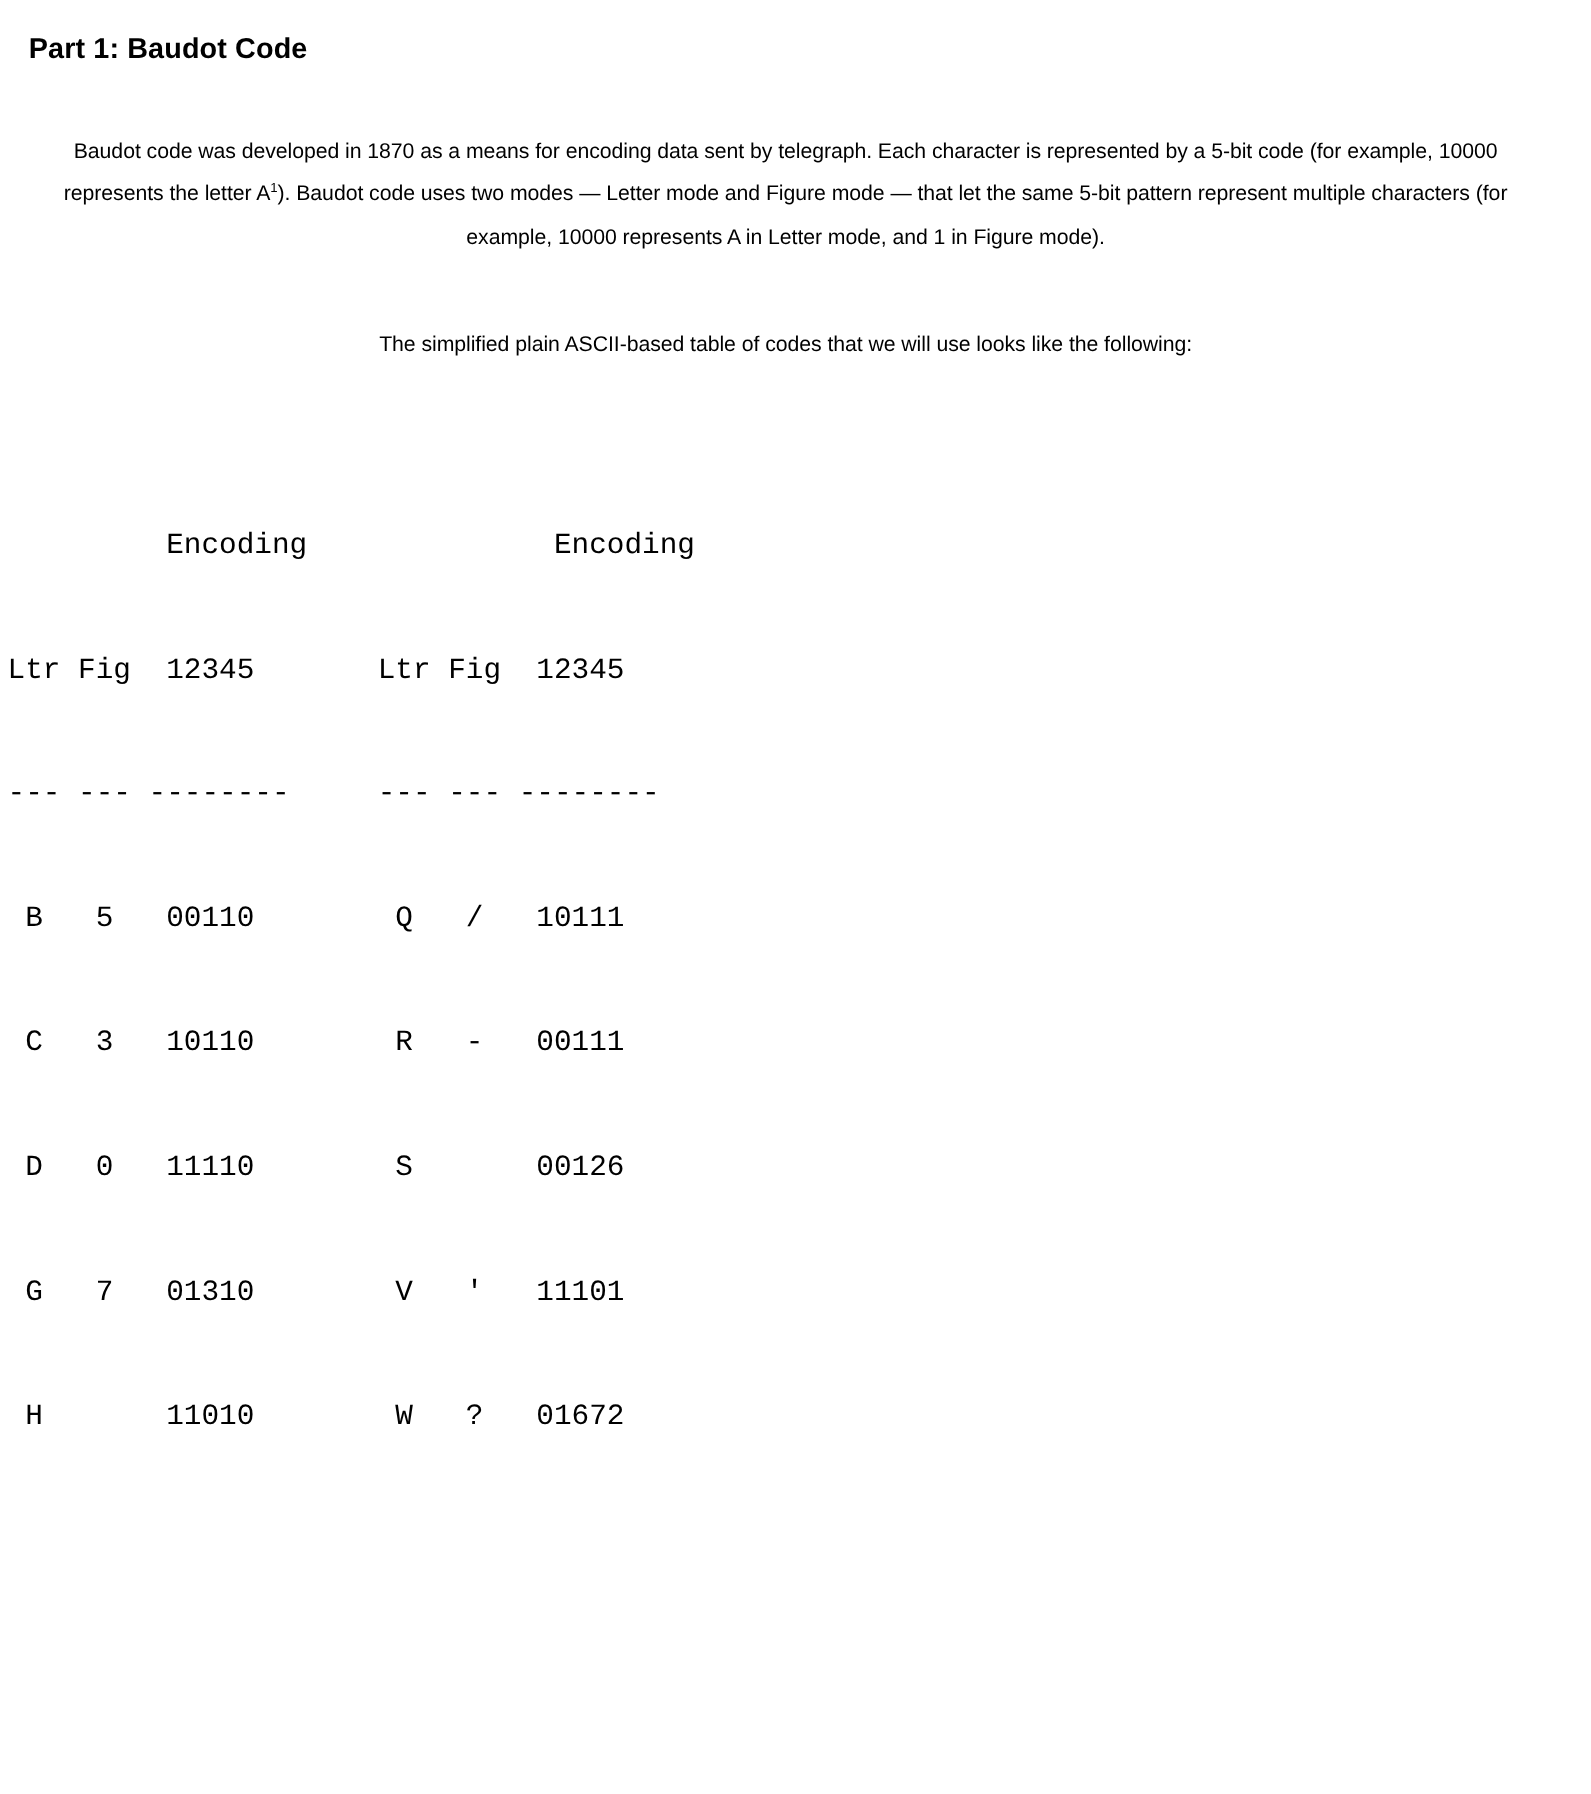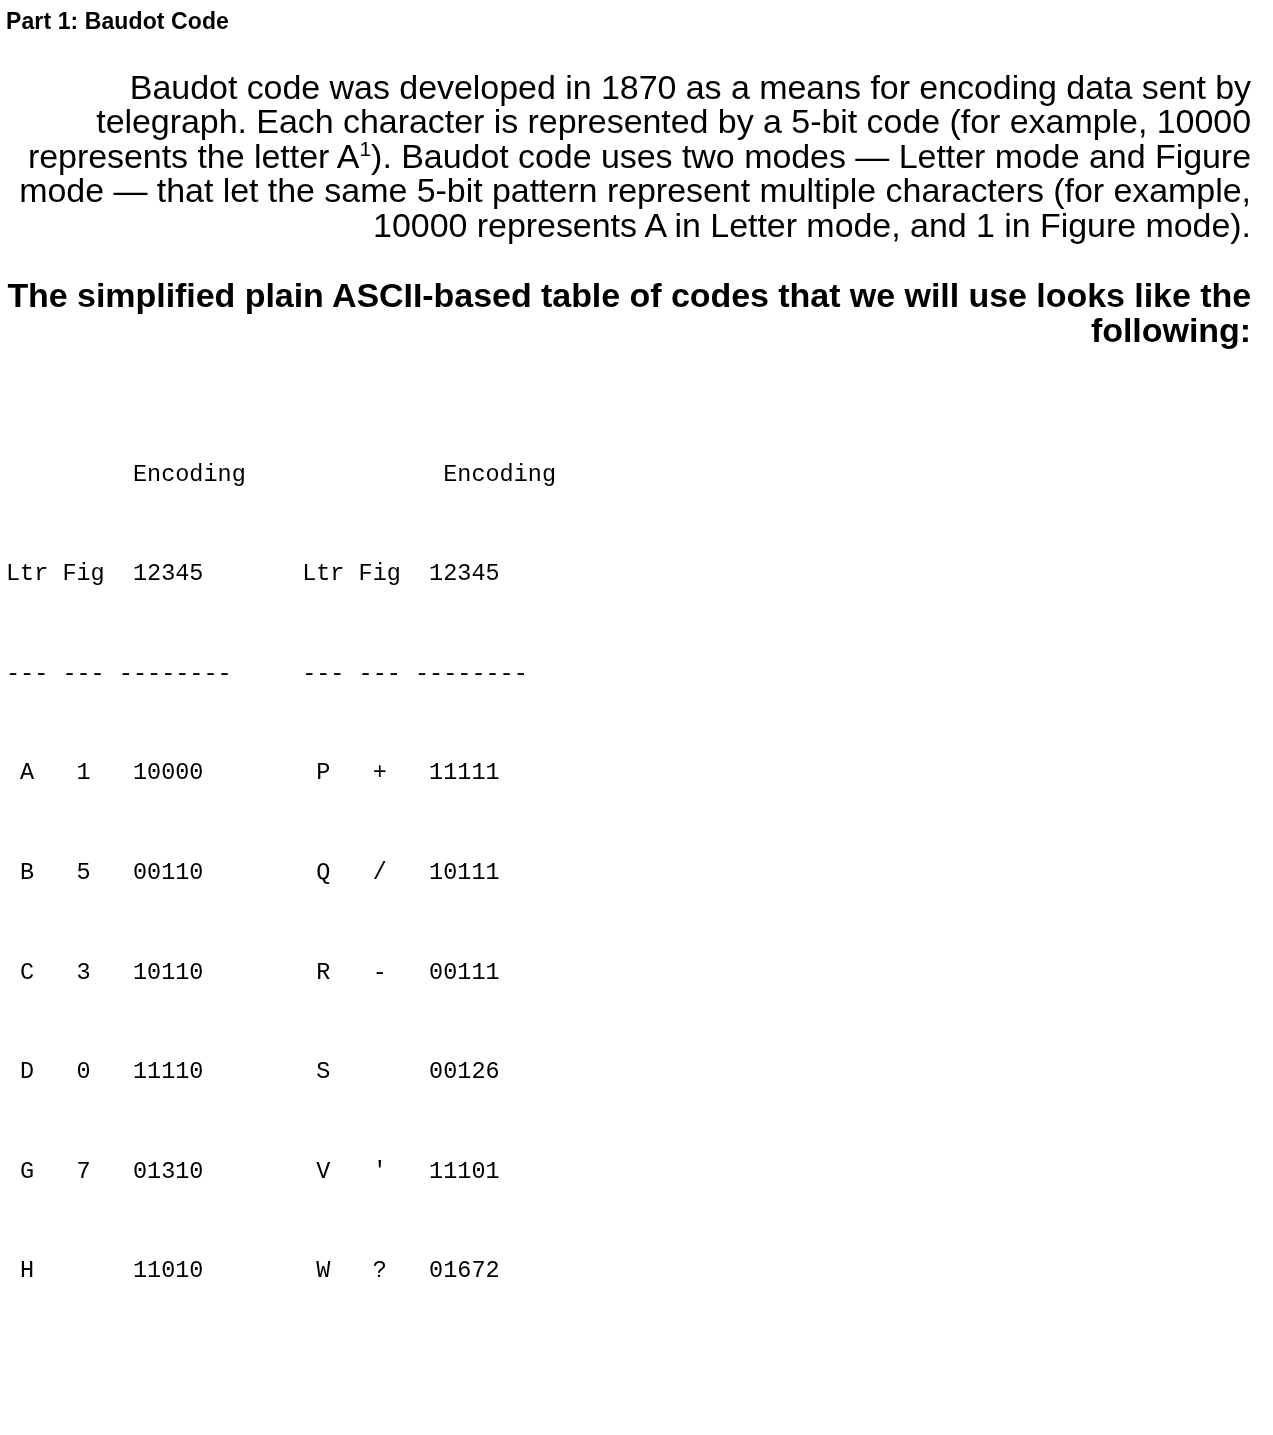--- a/index.html
+++ b/index.html
@@ -18,34 +18,34 @@
     position: relative;
     width: 1273px;
     min-height: 1435px;
     padding: 0;
     box-sizing: border-box;
   }
   .doc-heading {
     font-size: 23px;
     font-weight: bold;
     line-height: 1.2;
-    margin: 0;
+    margin: 17px;
     padding: 8px 0 0 6px;
     letter-spacing: 0.1px;
   }
   .para {
-    font-size: 34px;
+    font-size: 17px;
     line-height: 34.5px;
-    margin: 0;
+    margin: 16px;
     padding: 0 22px 0 6px;
-    text-align: right;
+    text-align: center;
     letter-spacing: -0.05px;
   }
   .para-intro { padding-top: 34px; }
-  .para-simplified { padding-top: 36px; font-weight: bold; }
+  .para-simplified { padding-top: 36px; }
 
   sup {
     font-size: 0.62em;
     vertical-align: super;
     line-height: 0;
   }
 
   
   .code-block {
     padding: 44px 0 0 6px;
@@ -69,21 +69,20 @@
   <h1 class="doc-heading">Part 1: Baudot Code</h1>
 
   <p class="para para-intro"><span>Baudot code was developed in 1870 as a means for encoding data sent by telegraph. Each character is represented by a 5-bit code (for example, 10000 represents the letter A</span><sup>1</sup><span>). Baudot code uses two modes — Letter mode and Figure mode — that let the same 5-bit pattern represent multiple characters (for example, 10000 represents A in Letter mode, and 1 in Figure mode).</span></p>
 
   <p class="para para-simplified">The simplified plain ASCII-based table of codes that we will use looks like the following:</p>
 
   <div class="code-block">
     <span class="code-line">         Encoding              Encoding</span>
     <span class="code-line">Ltr Fig  12345       Ltr Fig  12345</span>
     <span class="code-line">--- --- --------     --- --- --------</span>
-    <span class="code-line"> A   1   10000        P   +   11111</span>
     <span class="code-line"> B   5   00110        Q   /   10111</span>
     <span class="code-line"> C   3   10110        R   -   00111</span>
     <span class="code-line"> D   0   11110        S       00126</span>
     <span class="code-line"> G   7   01310        V   '   11101</span>
     <span class="code-line"> H       11010        W   ?   01672</span>
     
     
     
     
     

